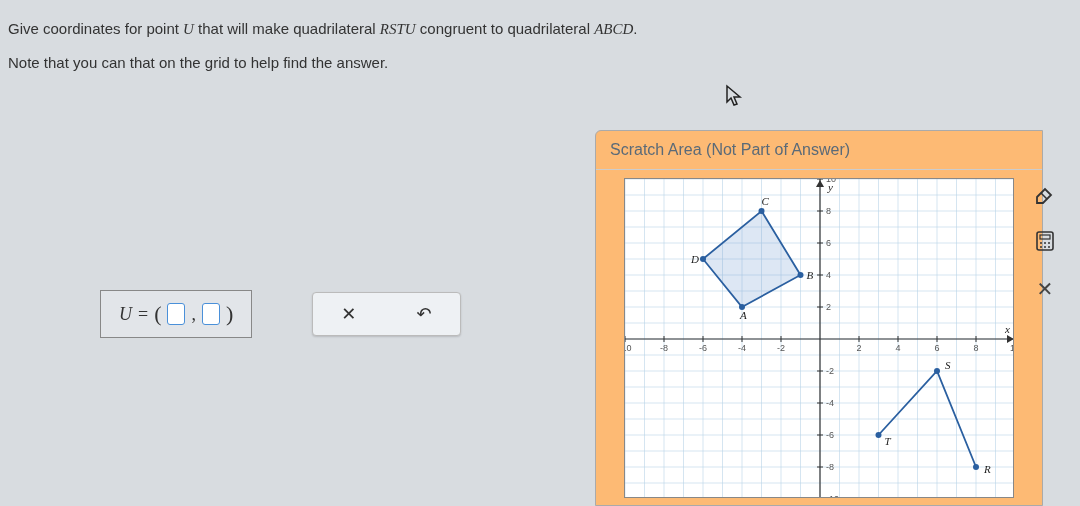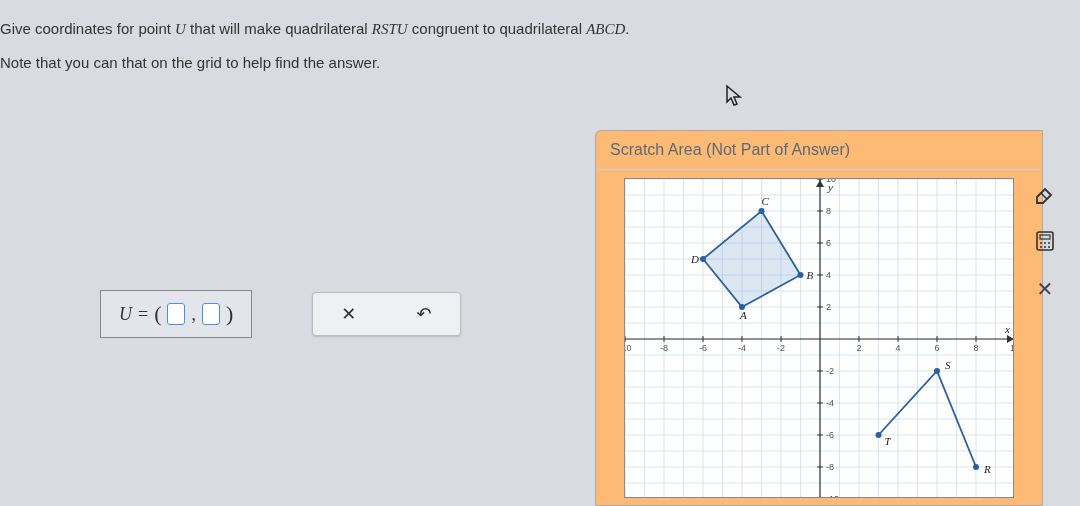--- a/index.html
+++ b/index.html
@@ -6,21 +6,21 @@
   body {
     font-family: Arial, sans-serif;
     background: #d8dce0;
     width: 1080px;
     height: 506px;
     overflow: hidden;
     position: relative;
     color: #333;
   }
   .question-area {
-    padding: 12px 0;
+    padding: 12px 8px;
     line-height: 2.2;
     font-size: 15px;
   }
   .question-area .serif { font-family: Georgia, 'Times New Roman', serif; font-style: italic; }
   .answer-row {
     position: absolute;
     left: 100px;
     top: 290px;
     display: flex;
     align-items: center;

